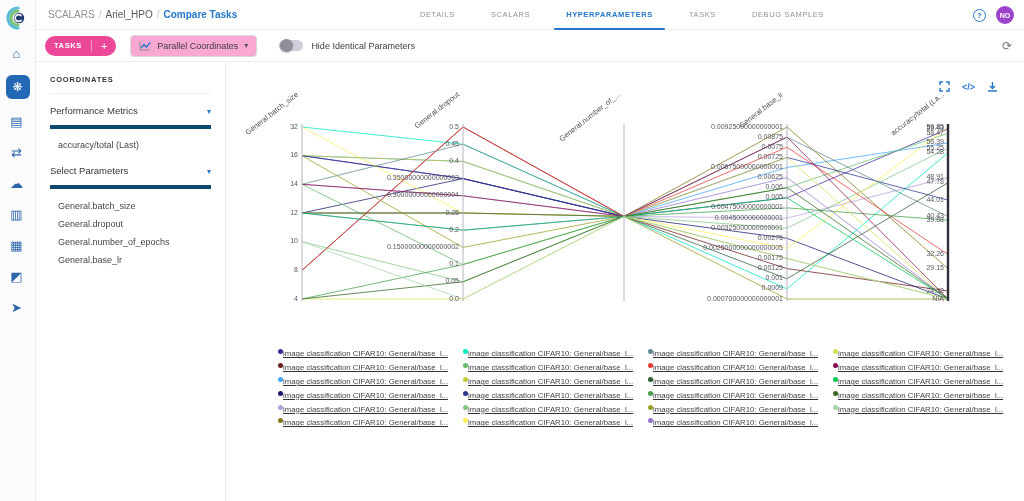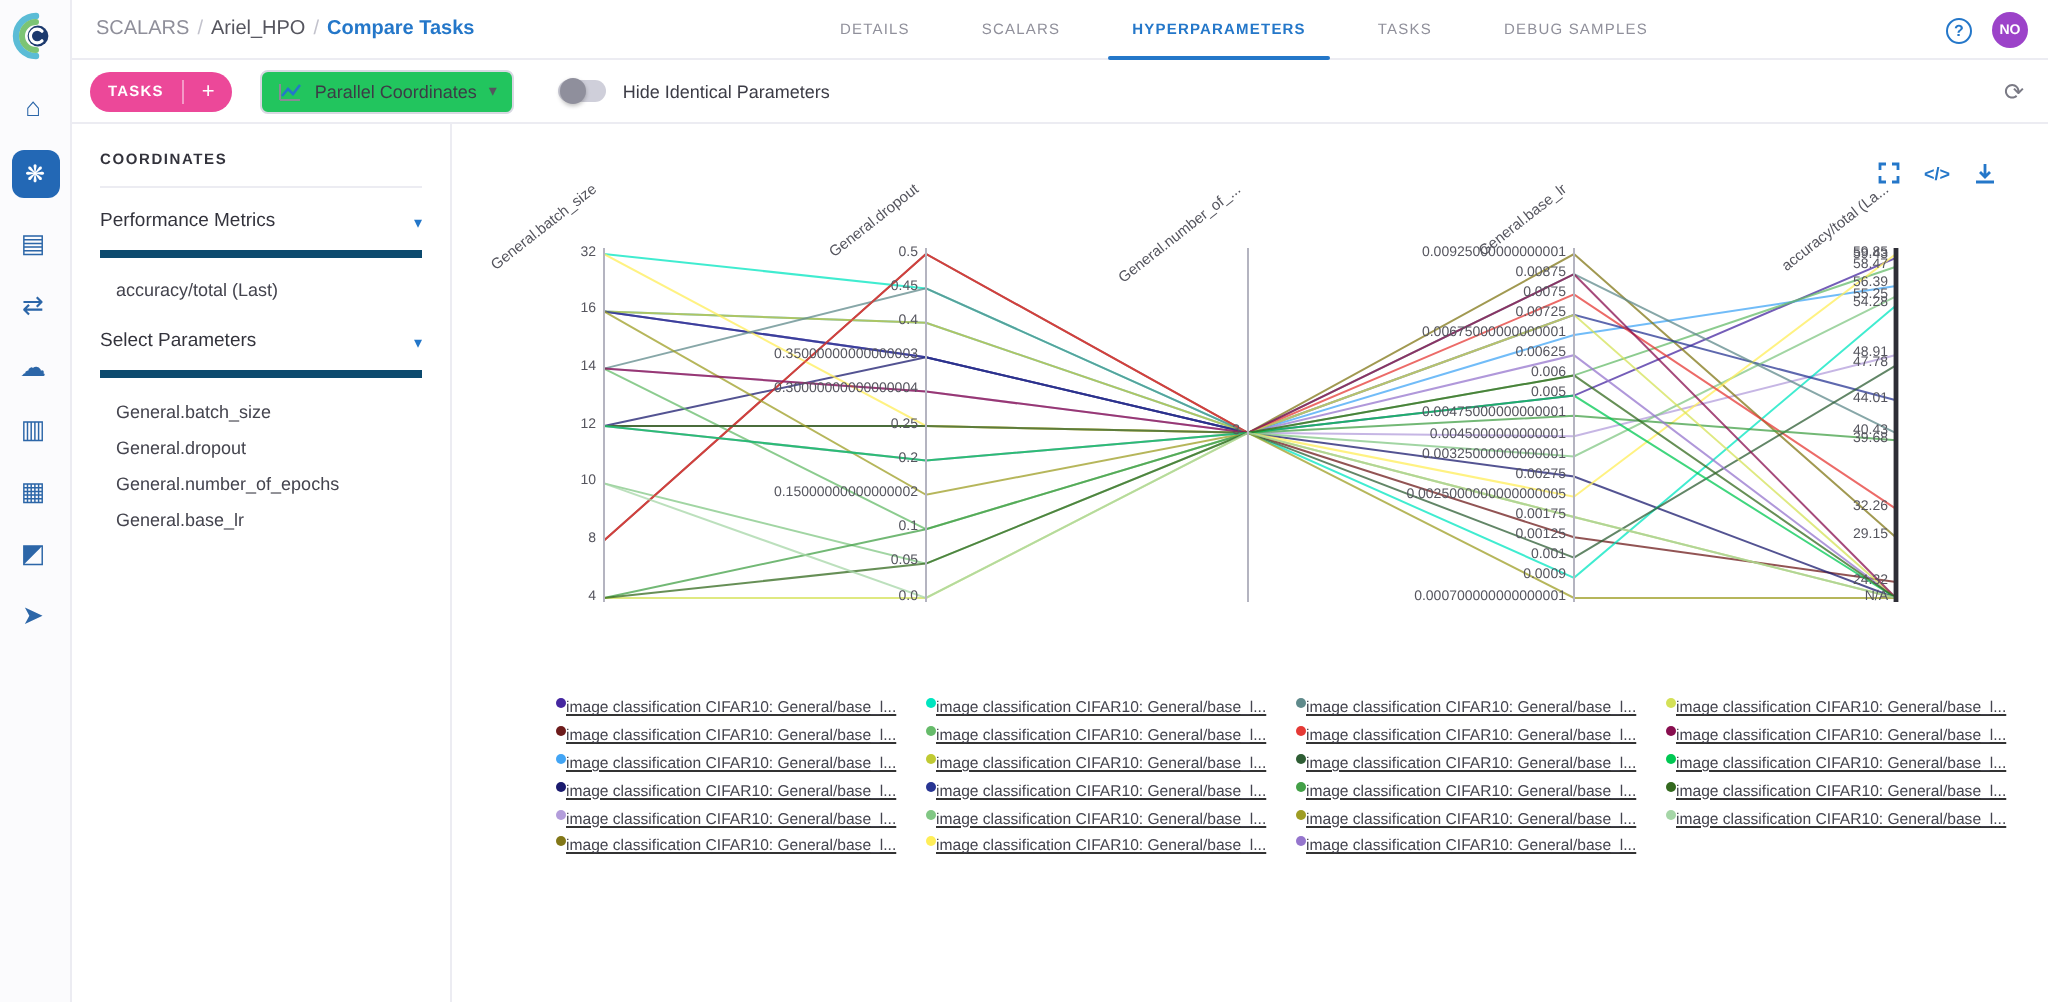--- a/index.html
+++ b/index.html
@@ -35,21 +35,21 @@
             display:flex; align-items:center; justify-content:center; cursor:pointer; }
   
   .toolbar { position:absolute; left:36px; right:0; top:30px; height:32px; background:#fff;
              border-bottom:1px solid #ececf2; display:flex; align-items:center; padding-left:9px; }
   .tasks-btn { height:20px; background:#ec4899; border-radius:10px; display:flex; align-items:center;
                color:#fff; cursor:pointer; }
   .tasks-btn .lbl { font-size:7.5px; font-weight:bold; letter-spacing:0.6px; padding:0 9px; }
   .tasks-btn .div { width:1px; height:12px; background:rgba(255,255,255,.45); }
   .tasks-btn .plus { font-size:11px; padding:0 9px; }
   .dd { height:22px; border:1px solid #d8d8e2; border-radius:4px; display:flex; align-items:center;
-        gap:6px; padding:0 8px; margin-left:14px; cursor:pointer; background:#22c55e; }
+        gap:6px; padding:0 8px; margin-left:14px; cursor:pointer; background:#f9a8d4; }
   .dd-label { font-size:9px; color:#3c3c46; white-space:nowrap; }
   .caret { color:#55555e; font-size:8px; }
   .toggle-wrap { display:flex; align-items:center; gap:8px; margin-left:22px; cursor:pointer; }
   .toggle { width:24px; height:11px; border-radius:6px; background:#cfcfda; position:relative; }
   .knob { position:absolute; left:1px; top:-1.5px; width:13px; height:13px; border-radius:50%;
           background:#8f8f9c; box-shadow:0 1px 2px rgba(0,0,0,.25); }
   .toggle-label { font-size:9px; color:#3c3c46; white-space:nowrap; }
   .refresh { position:absolute; right:12px; font-size:12px; color:#7a7a85; cursor:pointer; }
   
   .sidebar { position:absolute; left:36px; top:62px; bottom:0; width:190px; background:#fff;

